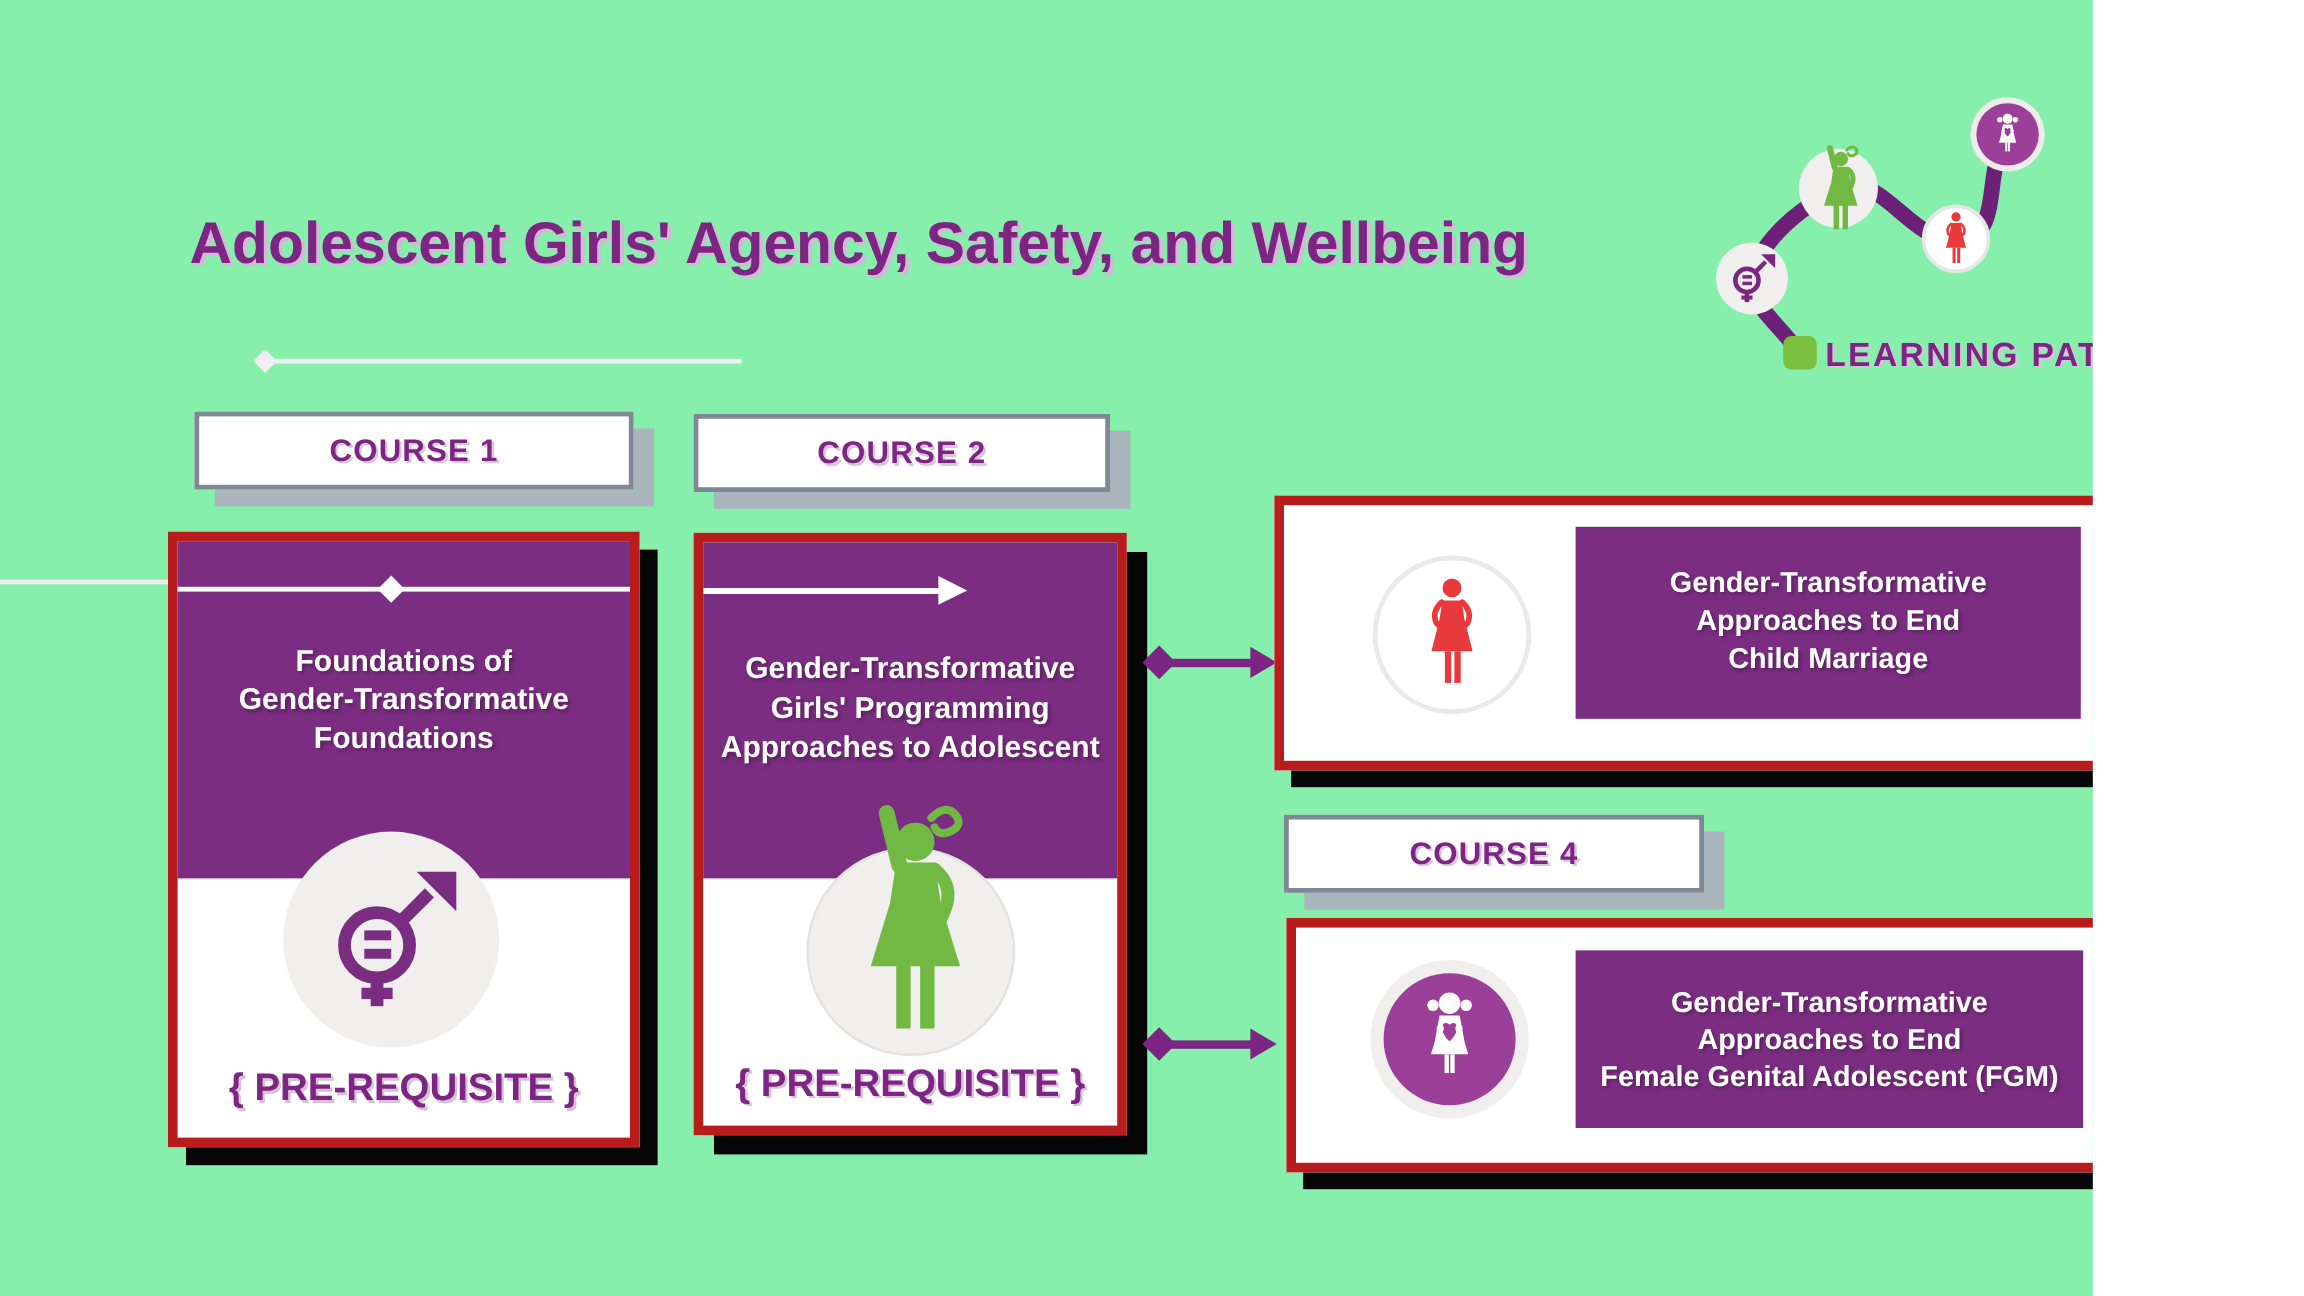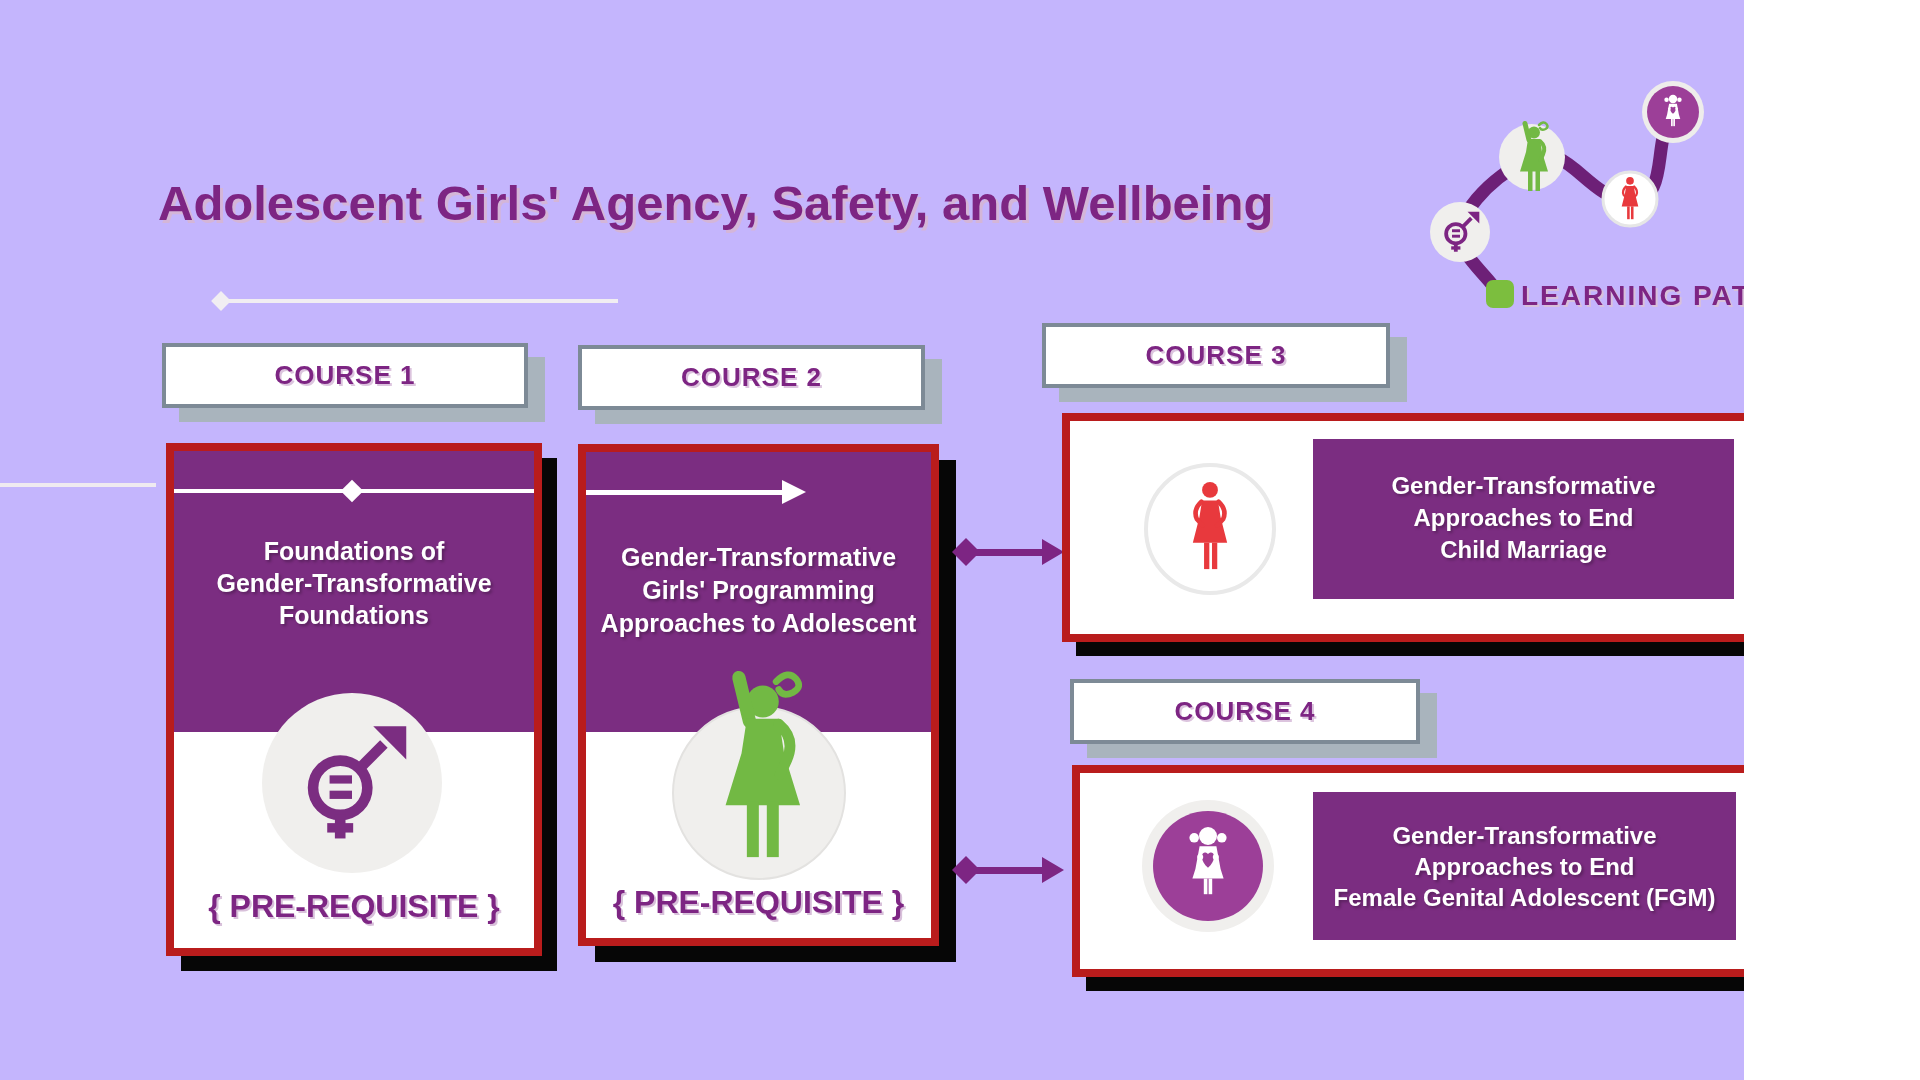--- a/index.html
+++ b/index.html
@@ -1,17 +1,17 @@
 <!DOCTYPE html>
 <html><head>
 <meta charset="utf-8">
 <style>
   html,body{margin:0;padding:0;background:#ffffff;}
   #stage{
-    position:relative;width:1744px;height:1080px;overflow:hidden;background:#c4b5fd;
+    position:relative;width:1744px;height:1080px;overflow:hidden;background:#86efac;
     font-family:"Liberation Sans",sans-serif;
   }
   .abs{position:absolute;}
   
   .title{
     left:158px;top:175px;font-size:49px;font-weight:bold;color:#7d2583;
     letter-spacing:0px;text-shadow:3px 3px 0 #d4b6d8;white-space:nowrap;
   }
   
   .lp-label{
@@ -118,21 +118,21 @@
     <circle cx="273" cy="62" r="31" fill="#eeedeb"></circle>
     <circle cx="273" cy="62" r="26" fill="#9c3f98"></circle>
     <use href="#ic-girlheart" x="259" y="42" width="28" height="42" style="color:#ffffff"></use>
     <rect x="86" y="230" width="28" height="28" rx="7" fill="#7cbe3e"></rect>
   </svg>
   <div class="abs lp-label">LEARNING PATH</div>
 
   <div class="hdr" style="left:162px;top:343px;width:358px;">
     <span>COURSE 1</span>
   </div>
-  <div class="card" style="left:166px;top:443px;width:360px;height:497px;box-shadow:15px 15px 0 #060606;">
+  <div class="card" style="left:140px;top:443px;width:360px;height:497px;box-shadow:15px 15px 0 #060606;padding-left:17px;">
     <div class="pblock" style="height:281px;">
       <div class="wline" style="top:38px;"></div>
       <div class="wdiamond" style="left:170px;top:32px;"></div>
       <div class="ctext" style="top:84px;">
         <div>Foundations of</div>
         <div>Gender-Transformative</div>
         <div>Foundations</div>
       </div>
     </div>
     <div class="circ" style="left:88px;top:242px;width:180px;height:180px;">
@@ -166,23 +166,20 @@
     </svg>
     <div class="prereq" style="top:432px;">{ PRE-REQUISITE }</div>
   </div>
 
   <svg class="abs" style="left:950px;top:530px;" width="120" height="44" viewBox="0 0 120 44">
     <polygon points="16,8 30,22 16,36 2,22" fill="#7d2583"></polygon>
     <rect x="16" y="19" width="78" height="7" fill="#7d2583"></rect>
     <polygon points="92,9 92,35 114,22" fill="#7d2583"></polygon>
   </svg>
 
-  <div class="hdr" style="left:1042px;top:323px;width:340px;">
-    <span>COURSE 3</span>
-  </div>
   <div class="card" style="left:1062px;top:413px;width:689px;height:213px;box-shadow:14px 14px 0 #060606;">
     <div class="icon-circle" style="left:74px;top:42px;width:124px;height:124px;background:#ffffff;border:4px solid #e9e9e9;">
       <svg width="66" height="99" viewBox="0 0 100 150" style="color:#e8393d;overflow:visible;">
           <use href="#ic-woman"></use>
         </svg>
     </div>
     <div class="ptag" style="left:243px;top:18px;width:421px;height:160px;padding-top:0;line-height:32px;">
       <div style="margin-top:31px;">Gender-Transformative</div>
       <div>Approaches to End</div>
       <div>Child Marriage</div>

